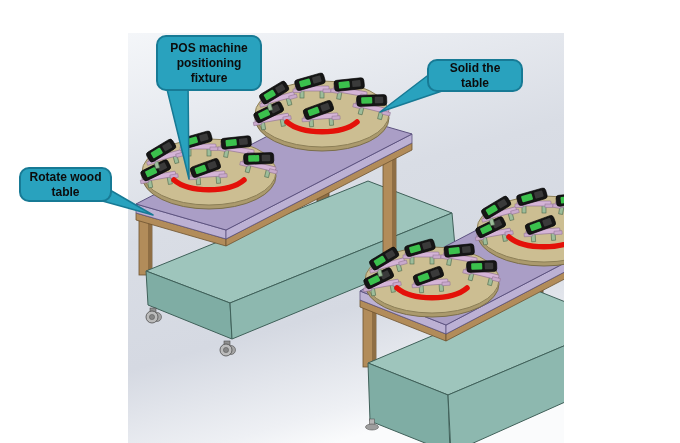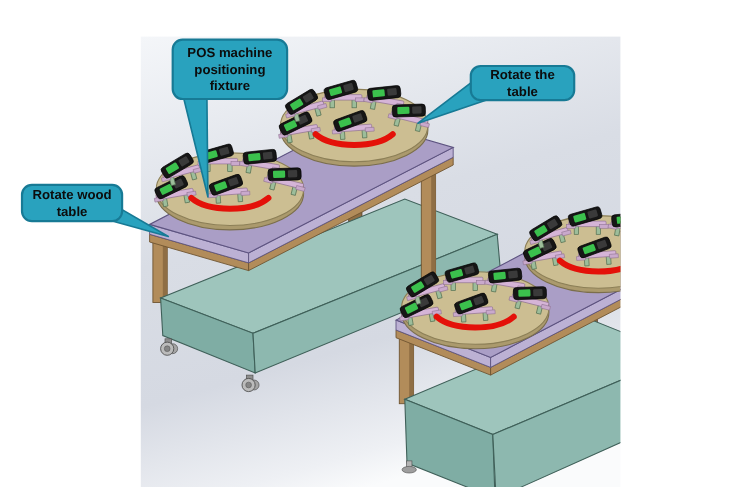--- a/index.html
+++ b/index.html
@@ -154,18 +154,18 @@
       <polygon class="leader" points="164,44 188,46 189,146"></polygon>
       <polygon class="leader" points="431,40 445,57 380,79"></polygon>
       <polygon class="leader" points="91,146 88,164 153,182"></polygon>
     </g>
   </svg>
 
   <div class="callout c1">
     <span>POS machine positioning fixture</span>
   </div>
   <div class="callout c2">
-    <span>Rotate the table</span>
+    <span>Solid the table</span>
   </div>
   <div class="callout c3">
     <span>Rotate wood table</span>
   </div>
 </div>
 
 </body></html>

